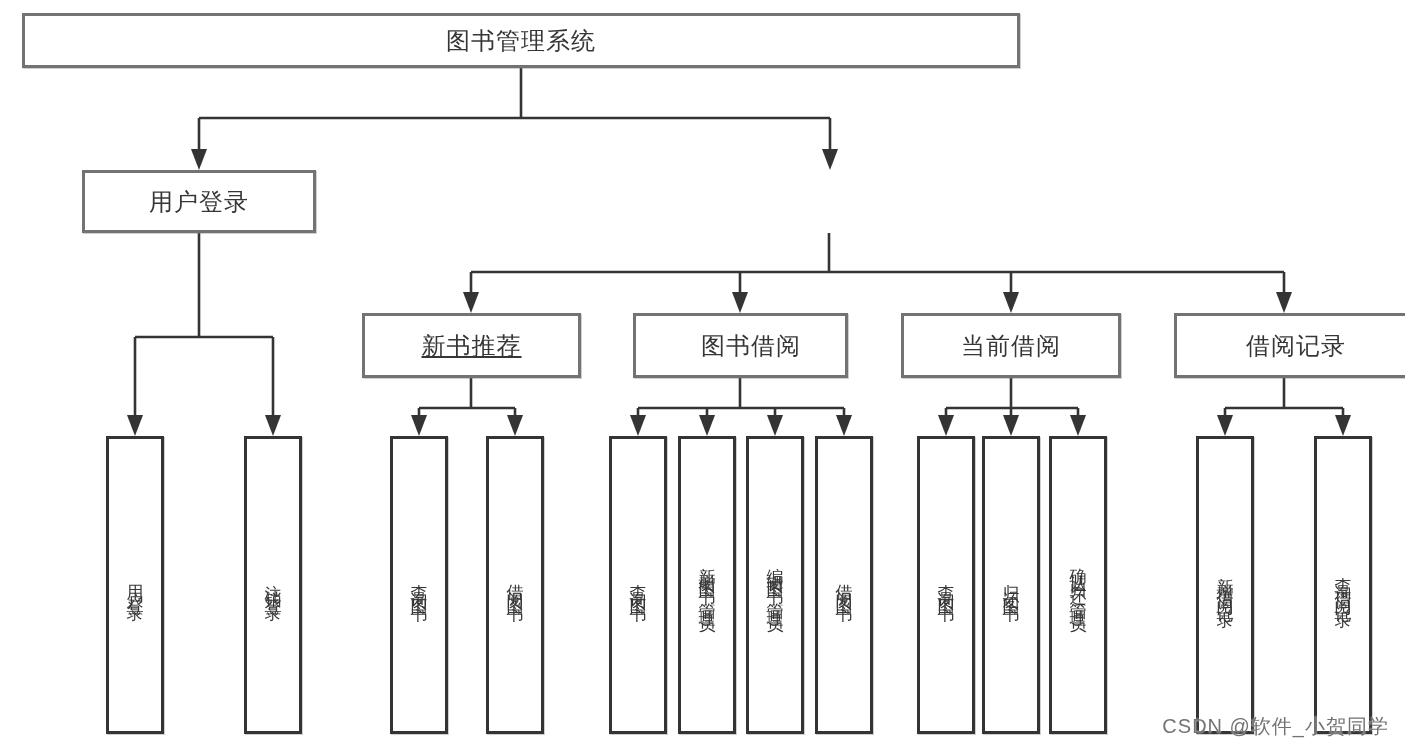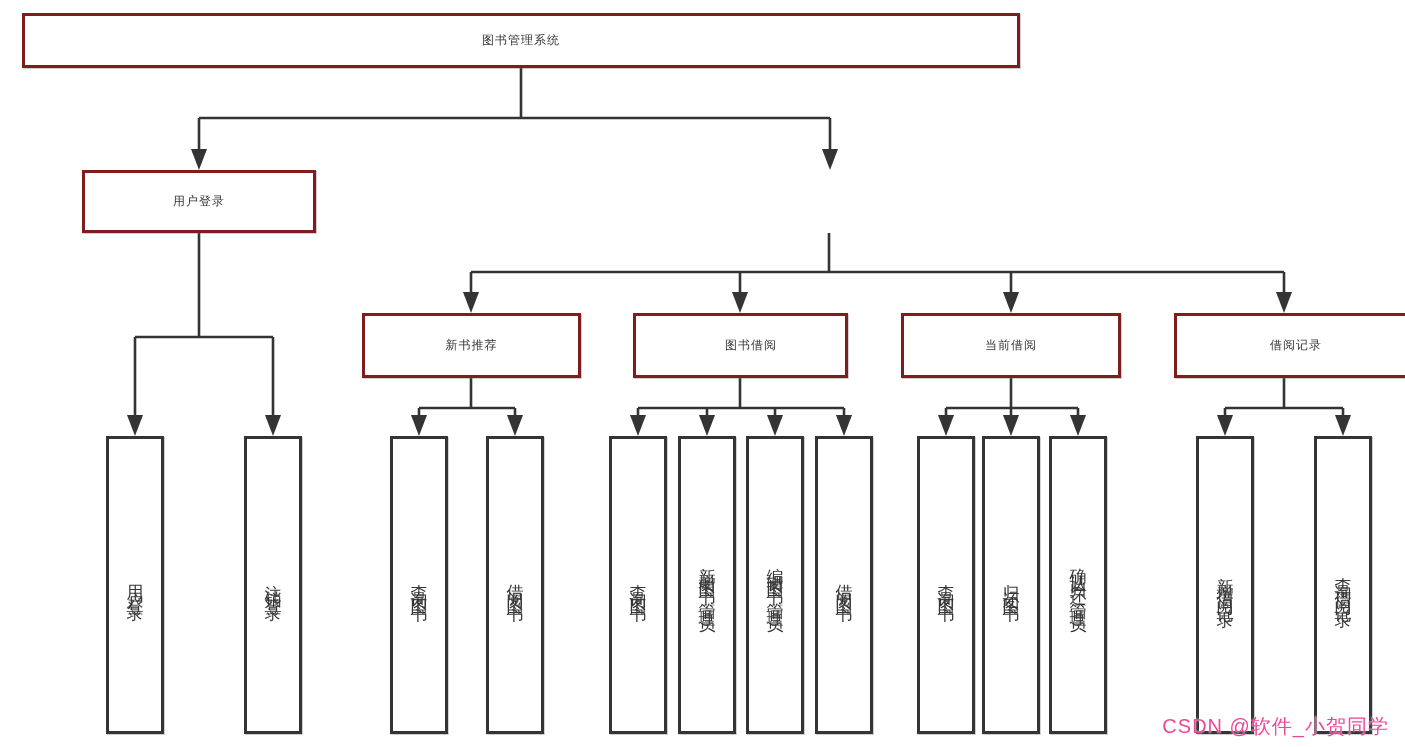--- a/index.html
+++ b/index.html
@@ -10,26 +10,26 @@
     position: relative;
     overflow: hidden;
   }
   #canvas { position: absolute; left: 0; top: 0; width: 1405px; height: 747px; }
   svg.connectors { position: absolute; left: 0; top: 0; }
 
   .box {
     position: absolute;
     box-sizing: border-box;
     background: #ffffff;
-    border: 3px solid #7f1d1d;
+    border: 3px solid #737373;
     display: flex;
     align-items: center;
     justify-content: center;
     color: #363636;
-    font-size: 12px;
+    font-size: 24px;
     letter-spacing: 1px;
     box-shadow: 1px 1px 0 rgba(120,120,120,0.35);
   }
   .leaf {
     position: absolute;
     box-sizing: border-box;
     background: #ffffff;
     border: 3px solid #343434;
     display: flex;
     align-items: center;
@@ -44,21 +44,21 @@
     font-size: 17px;
     letter-spacing: 7px;
     line-height: 1;
     white-space: nowrap;
   }
   .watermark {
     position: absolute;
     top: 713px;
     right: 16px;
     font-size: 20px;
-    color: #ec4899;
+    color: #737373;
     letter-spacing: 1px;
     text-shadow: 0 0 2px #ffffff;
     pointer-events: none;
   }
 </style>
 </head>
 <body>
 
 <div id="canvas">
 
@@ -136,21 +136,21 @@
   </svg>
 
   <div class="box" style="left:22px; top:13px; width:998px; height:55px;">
     <span>图书管理系统</span>
   </div>
 
   <div class="box" style="left:82px; top:170px; width:234px; height:63px;">
     <span>用户登录</span>
   </div>
 
-  <div class="box" style="left:362px; top:313px; width:219px; height:65px;">
+  <div class="box" style="left:362px; top:313px; width:219px; height:65px;text-decoration:underline;">
     <span>新书推荐</span>
   </div>
   <div class="box" style="left:633px; top:313px; width:215px; height:65px;padding-left:21px;">
     <span>图书借阅</span>
   </div>
   <div class="box" style="left:901px; top:313px; width:220px; height:65px;text-align:center;">
     <span>当前借阅</span>
   </div>
   <div class="box" style="left:1174px; top:313px; width:244px; height:65px;align-items:center;">
     <span>借阅记录</span>

